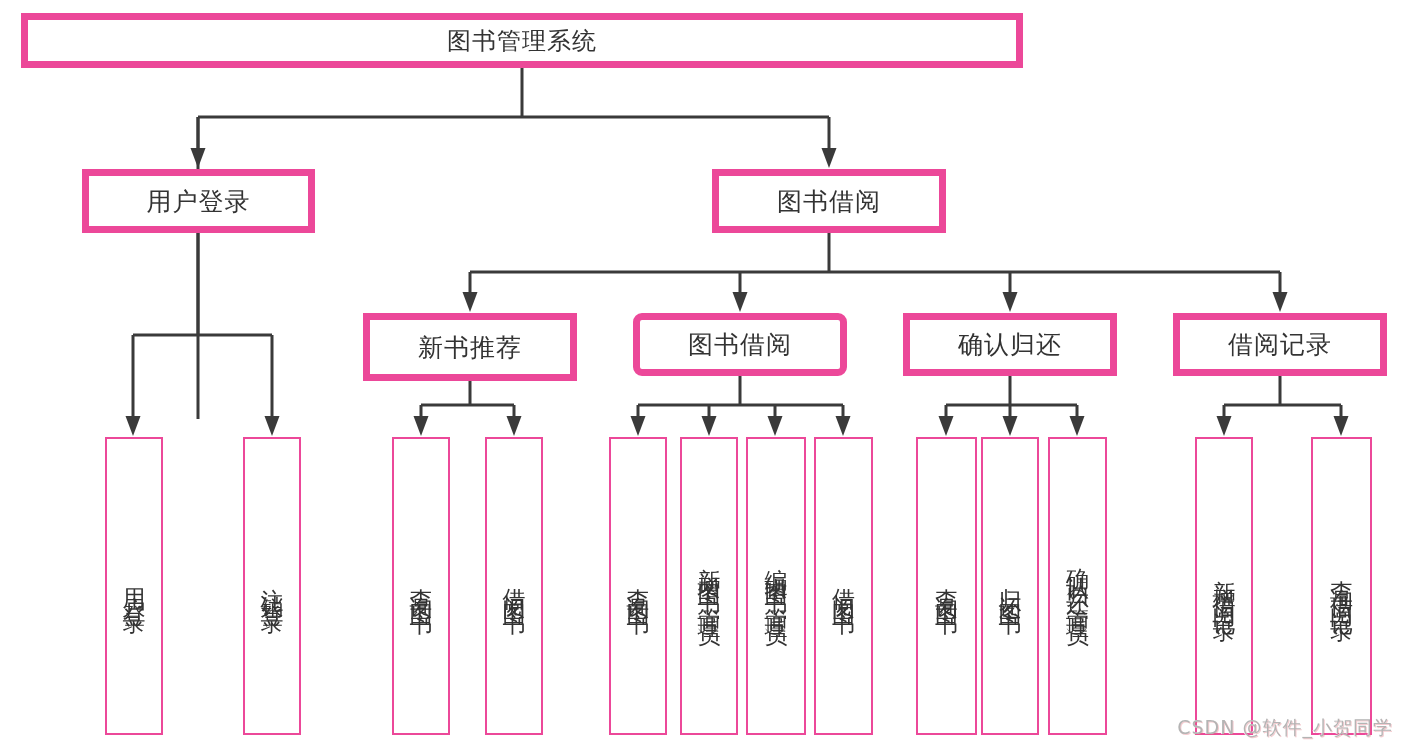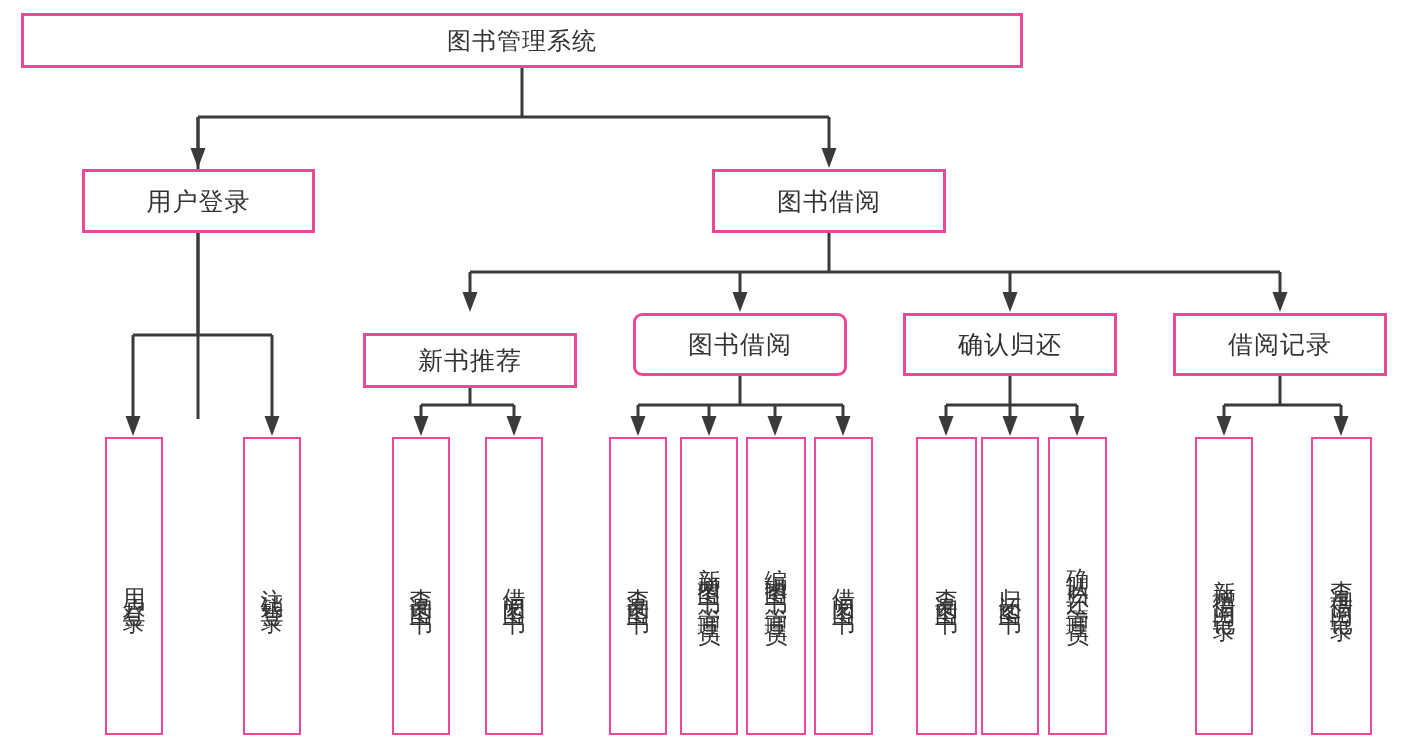--- a/index.html
+++ b/index.html
@@ -8,21 +8,21 @@
     background:#ffffff;
     font-family:"DejaVu Sans","Liberation Sans",sans-serif;
     color:#333333;
     overflow:hidden;
   }
   .canvas { position:relative; width:1405px; height:747px; background:#ffffff; }
   svg.wires { position:absolute; left:0; top:0; width:1405px; height:747px; }
   .node {
     position:absolute;
     background:#ffffff;
-    border:3px solid #ec4899;
+    border:7px solid #ec4899;
     display:flex; align-items:center; justify-content:center;
     color:#333333;
   }
   .node.root  { font-size:24px; letter-spacing:1px; }
   .node.btn   { font-size:25px; letter-spacing:1px; }
   .node.leaf  { border-width:2px; }
   .node.leaf span {
     writing-mode:vertical-rl;
     text-orientation:mixed;
     font-size:23px;
@@ -90,21 +90,21 @@
     <span>图书管理系统</span>
   </div>
 
   <div class="node btn" style="left:82px; top:169px; width:233px; height:64px;">
     <span>用户登录</span>
   </div>
   <div class="node btn" style="left:712px; top:169px; width:234px; height:64px;">
     <span>图书借阅</span>
   </div>
 
-  <div class="node btn" style="left:363px; top:313px; width:214px; height:55px;margin-top:20px;">
+  <div class="node btn" style="left:363px; top:313px; width:214px; height:68px;">
     <span>新书推荐</span>
   </div>
   <div class="node btn" style="left:633px; top:313px; width:214px; height:63px;border-radius:9px;">
     <span>图书借阅</span>
   </div>
   <div class="node btn" style="left:903px; top:313px; width:214px; height:63px;">
     <span>确认归还</span>
   </div>
   <div class="node btn" style="left:1173px; top:313px; width:214px; height:63px;">
     <span>借阅记录</span>
@@ -147,14 +147,15 @@
     <span>确认归还（管理员）</span>
   </div>
 
   <div class="node leaf" style="left:1195px; top:437px; width:58px; height:298px;">
     <span>新增借阅记录</span>
   </div>
   <div class="node leaf" style="left:1311px; top:437px; width:61px; height:298px;">
     <span>查询借阅记录</span>
   </div>
 
+  <div class="watermark">CSDN @软件_小贺同学</div>
 
 </div>
 
 </body></html>

